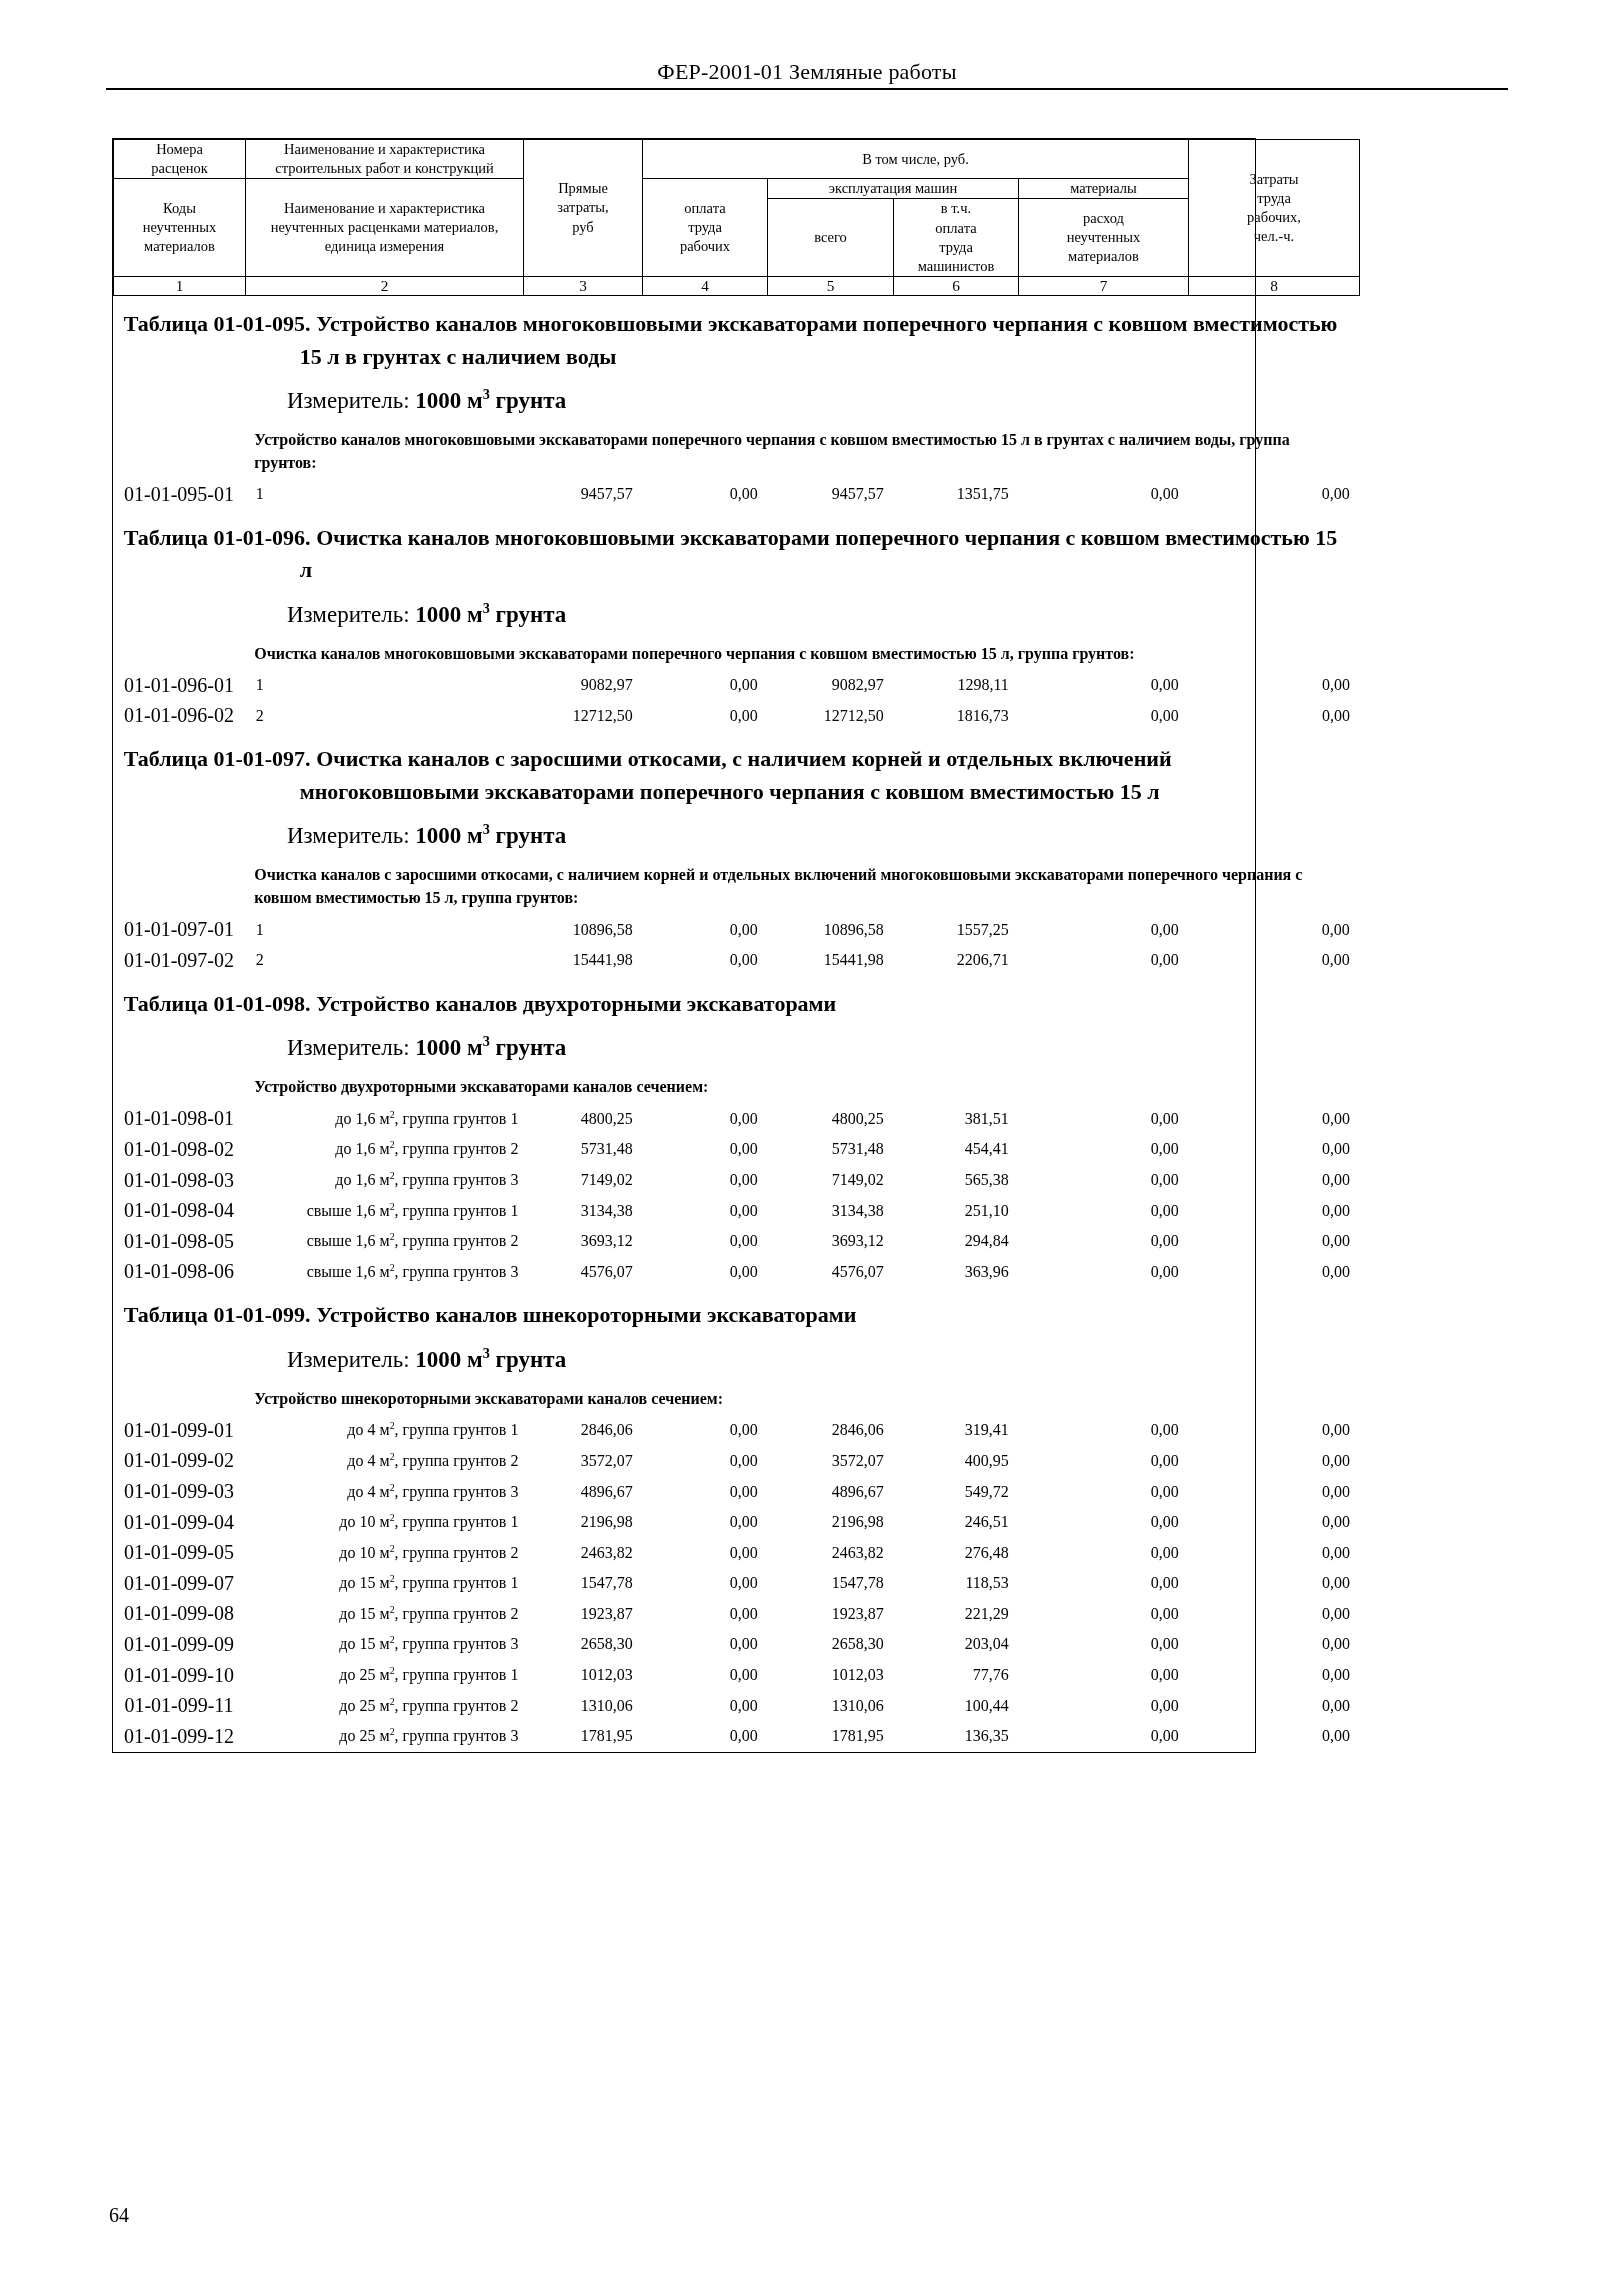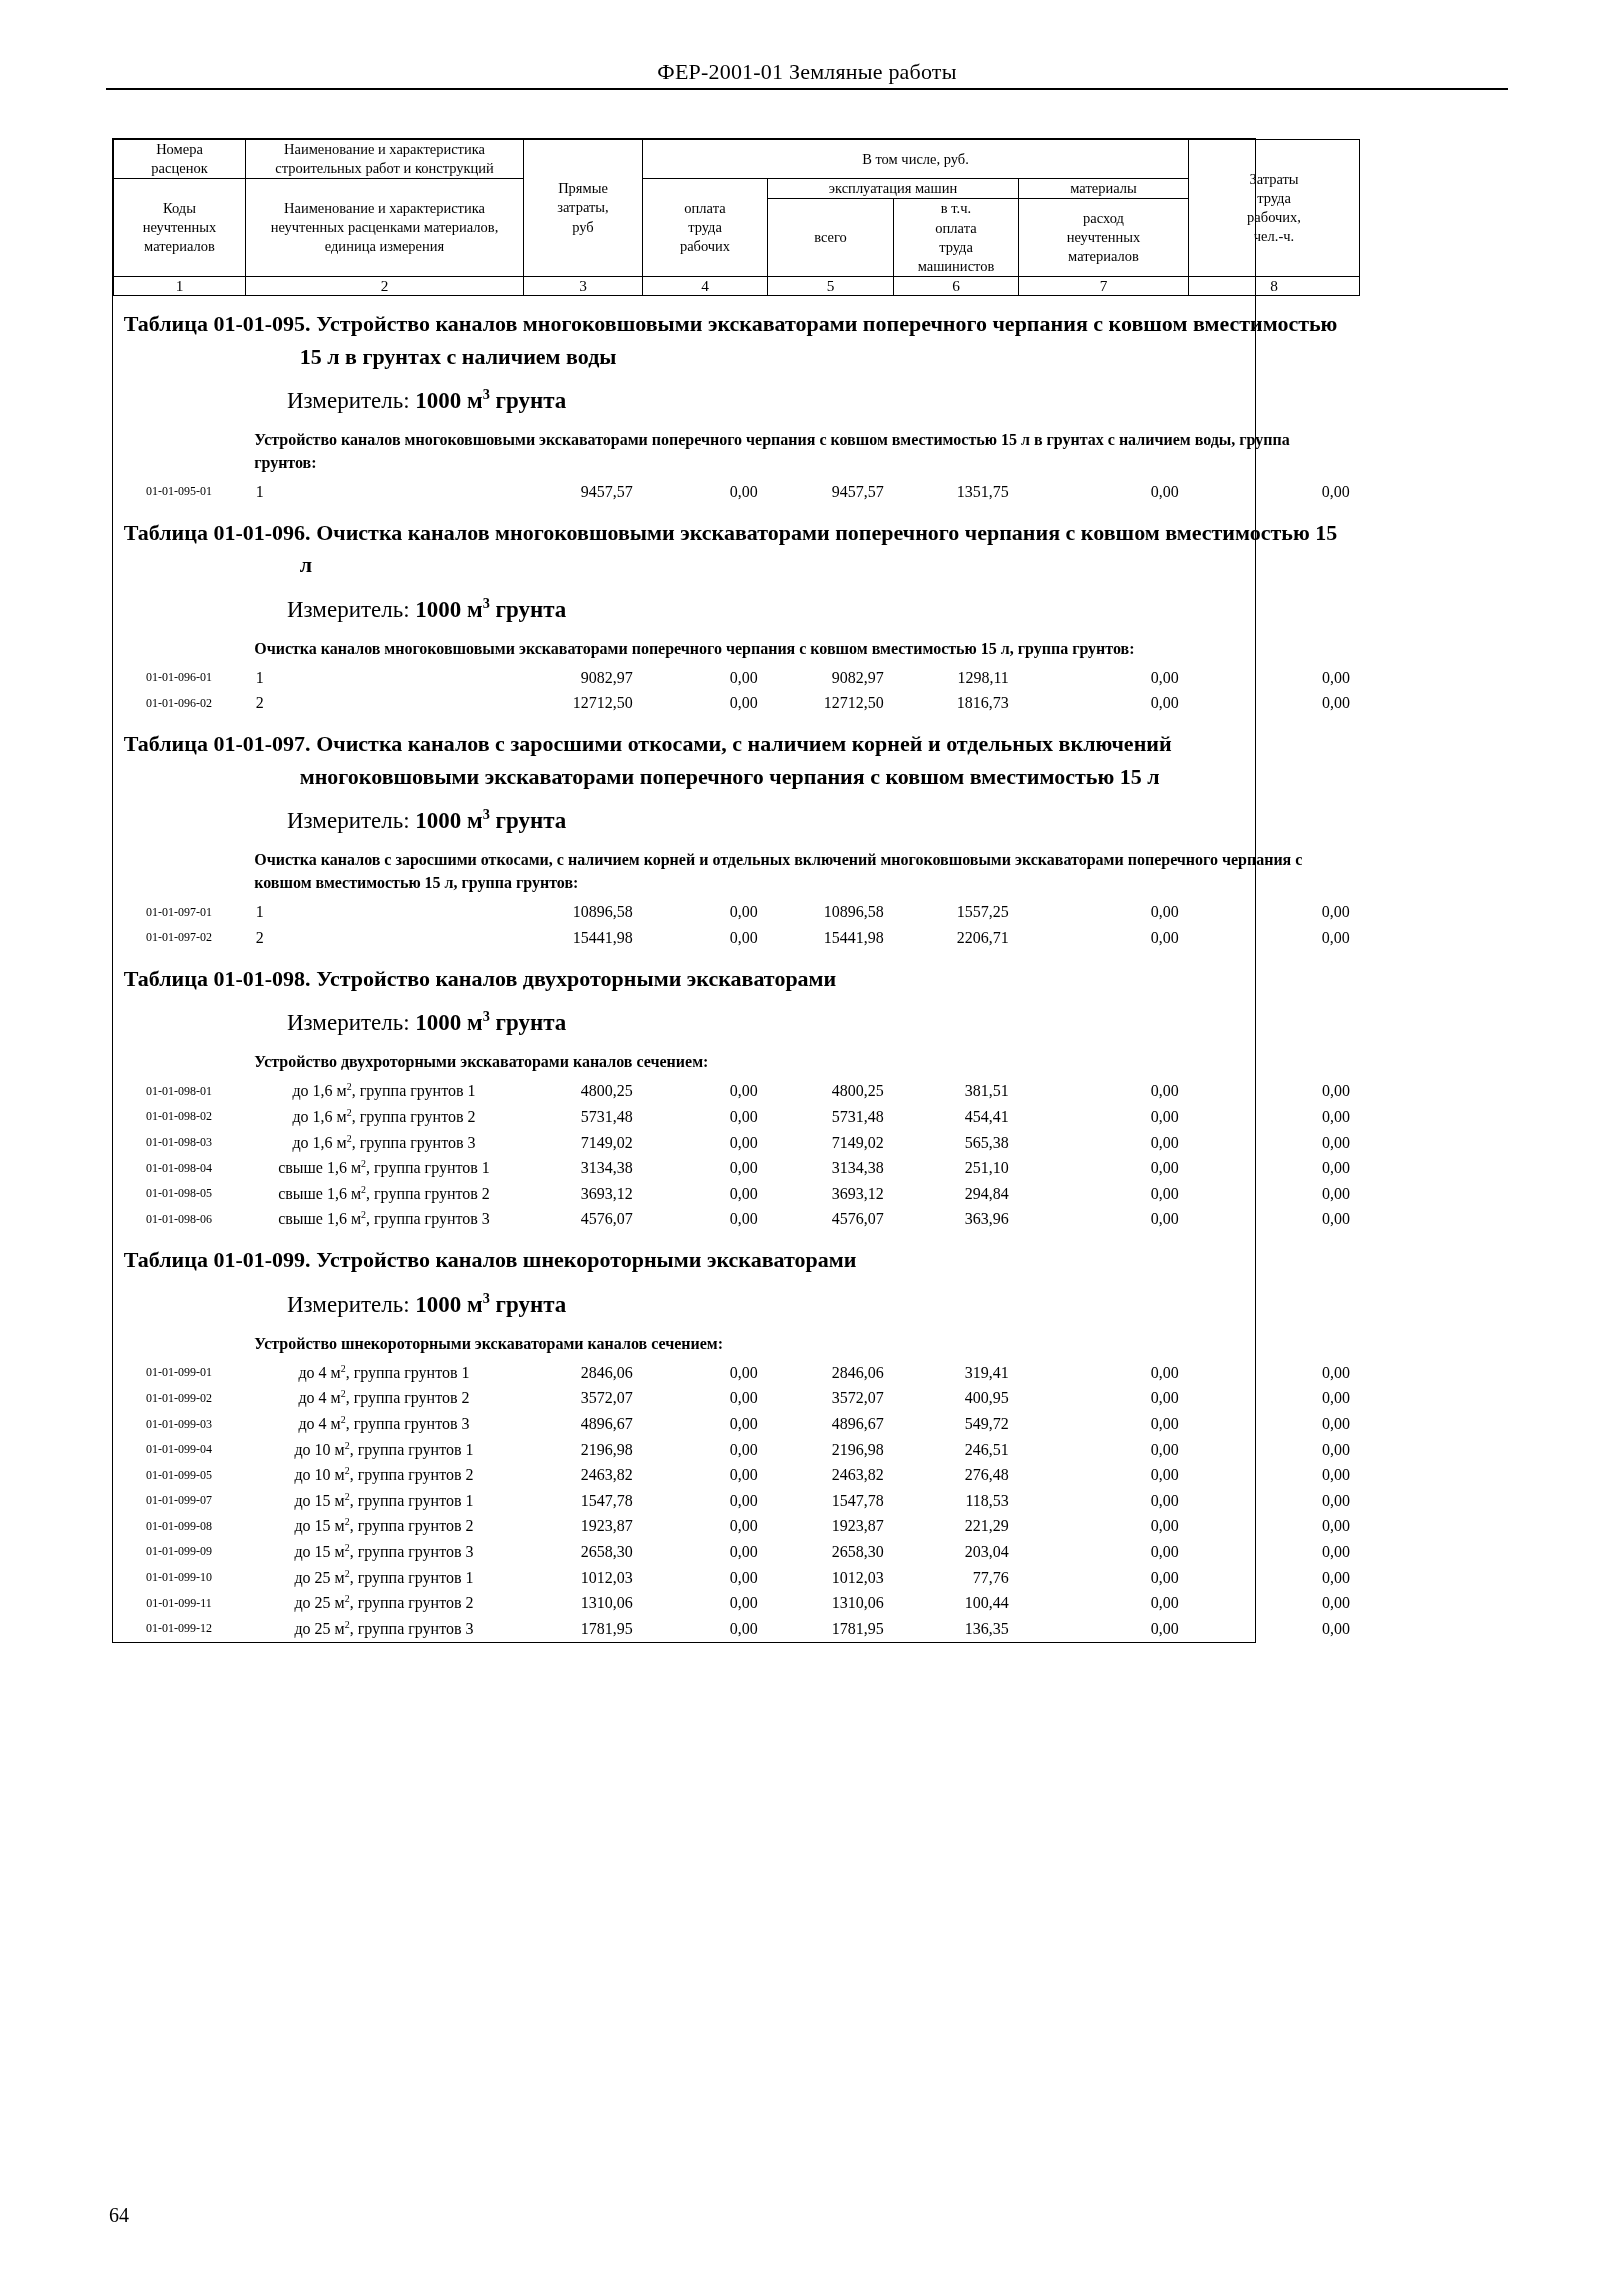--- a/index.html
+++ b/index.html
@@ -125,28 +125,28 @@
   .desc-cell {
     font-size: 16px;
     font-weight: bold;
     line-height: 1.42;
     text-align: left;
     padding: 3.8px 6.1px 4.6px 9.2px;
   }
 
   
   .cell-code {
-    font-size: 12px;
+    font-size: 20px;
     text-align: center;
     padding: 3.8px 1.5px;
     white-space: nowrap;
   }
   .cell-name {
     font-size: 16px;
-    text-align: center;
+    text-align: right;
     padding: 3.8px 4.6px;
     white-space: nowrap;
   }
   .cell-name.left {
     text-align: left;
     padding-left: 10.7px;
   }
   .cell-num {
     font-size: 16px;
     text-align: right;

